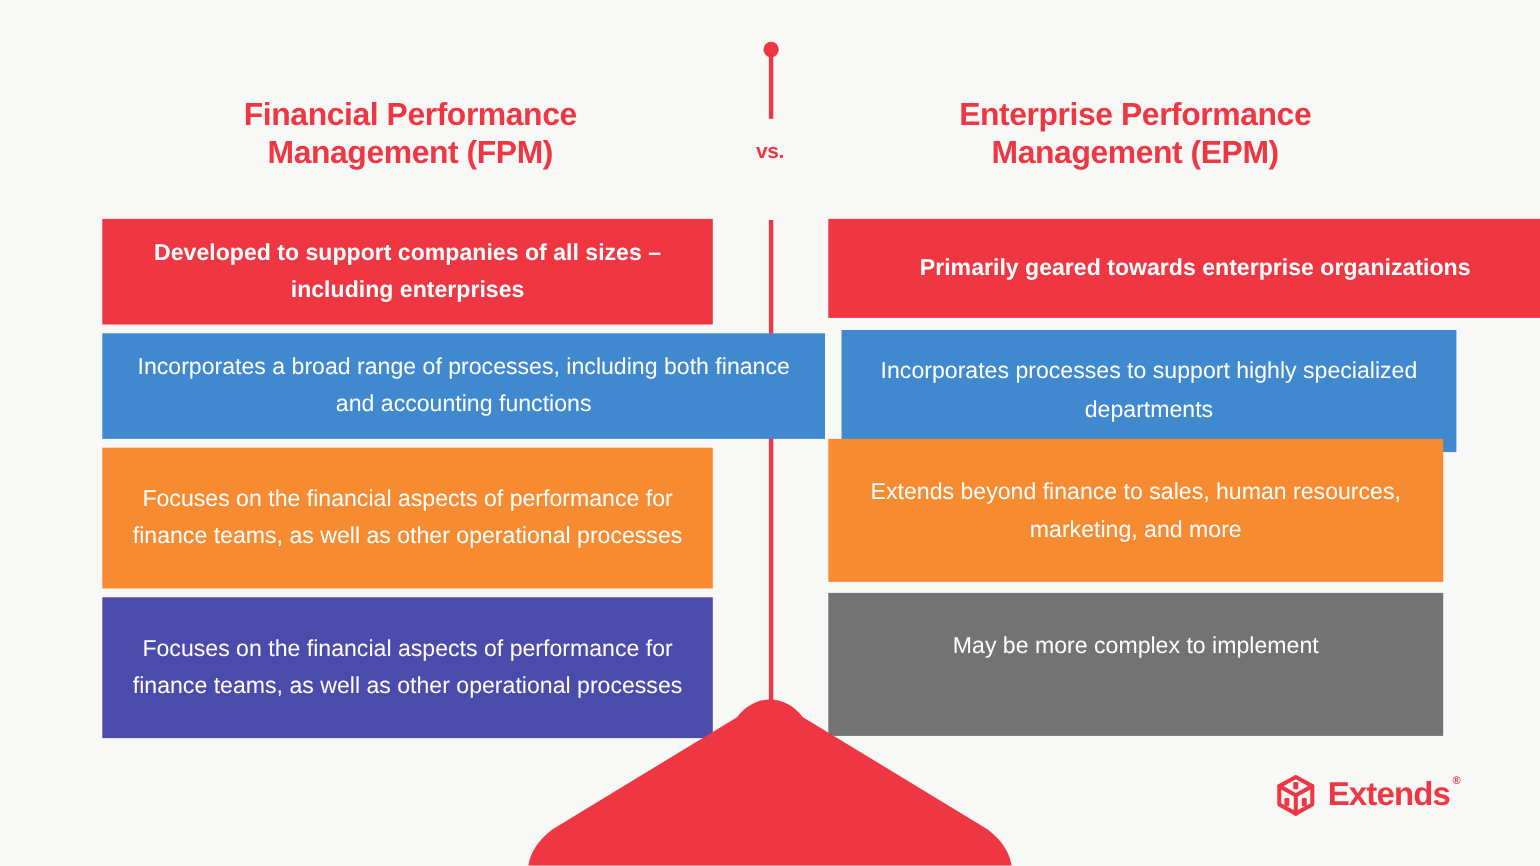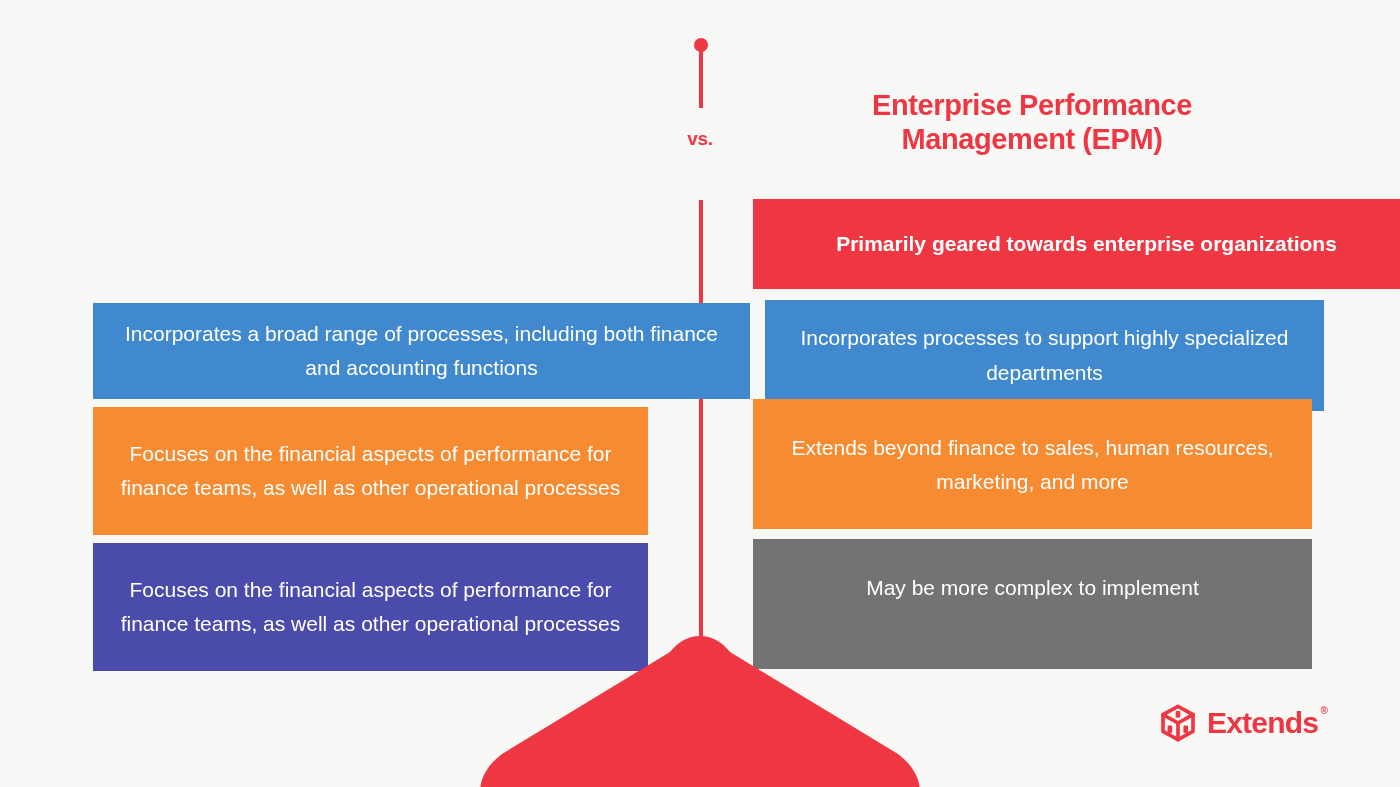--- a/index.html
+++ b/index.html
@@ -124,25 +124,32 @@
 </head>
 <body style="background: rgb(248, 248, 247);">
 
 <div id="stage" style="background: rgb(248, 248, 247);">
 
   <div class="axis-dot" style="background: rgb(238, 55, 66);"></div>
   <div class="axis-line-top" style="background: rgb(238, 55, 66);"></div>
   <div class="vs-label" style="color: rgb(238, 55, 66);">vs.</div>
   <div class="axis-line-main" style="background: rgb(238, 55, 66);"></div>
 
+  <div class="col-heading left" style="color: rgb(238, 55, 66);">
+    <div>Financial Performance</div>
+    <div>Management (FPM)</div>
+  </div>
   <div class="col-heading right" style="color: rgb(238, 55, 66);">
     <div>Enterprise Performance</div>
     <div>Management (EPM)</div>
   </div>
 
+  <div class="box L1 align-mid bold" style="background-color: rgb(238, 55, 66);">
+    <span class="txt">Developed to support companies of all sizes – including enterprises</span>
+  </div>
   <div class="box L2 align-mid" style="background-color: rgb(65, 137, 207);">
     <span class="txt">Incorporates a broad range of processes, including both finance and accounting functions</span>
   </div>
   <div class="box L3 align-mid" style="background-color: rgb(247, 139, 50);">
     <span class="txt">Focuses on the financial aspects of performance for finance teams, as well as other operational processes</span>
   </div>
   <div class="box L4 align-mid" style="background-color: rgb(75, 75, 171);">
     <span class="txt">Focuses on the financial aspects of performance for finance teams, as well as other operational processes</span>
   </div>
 

